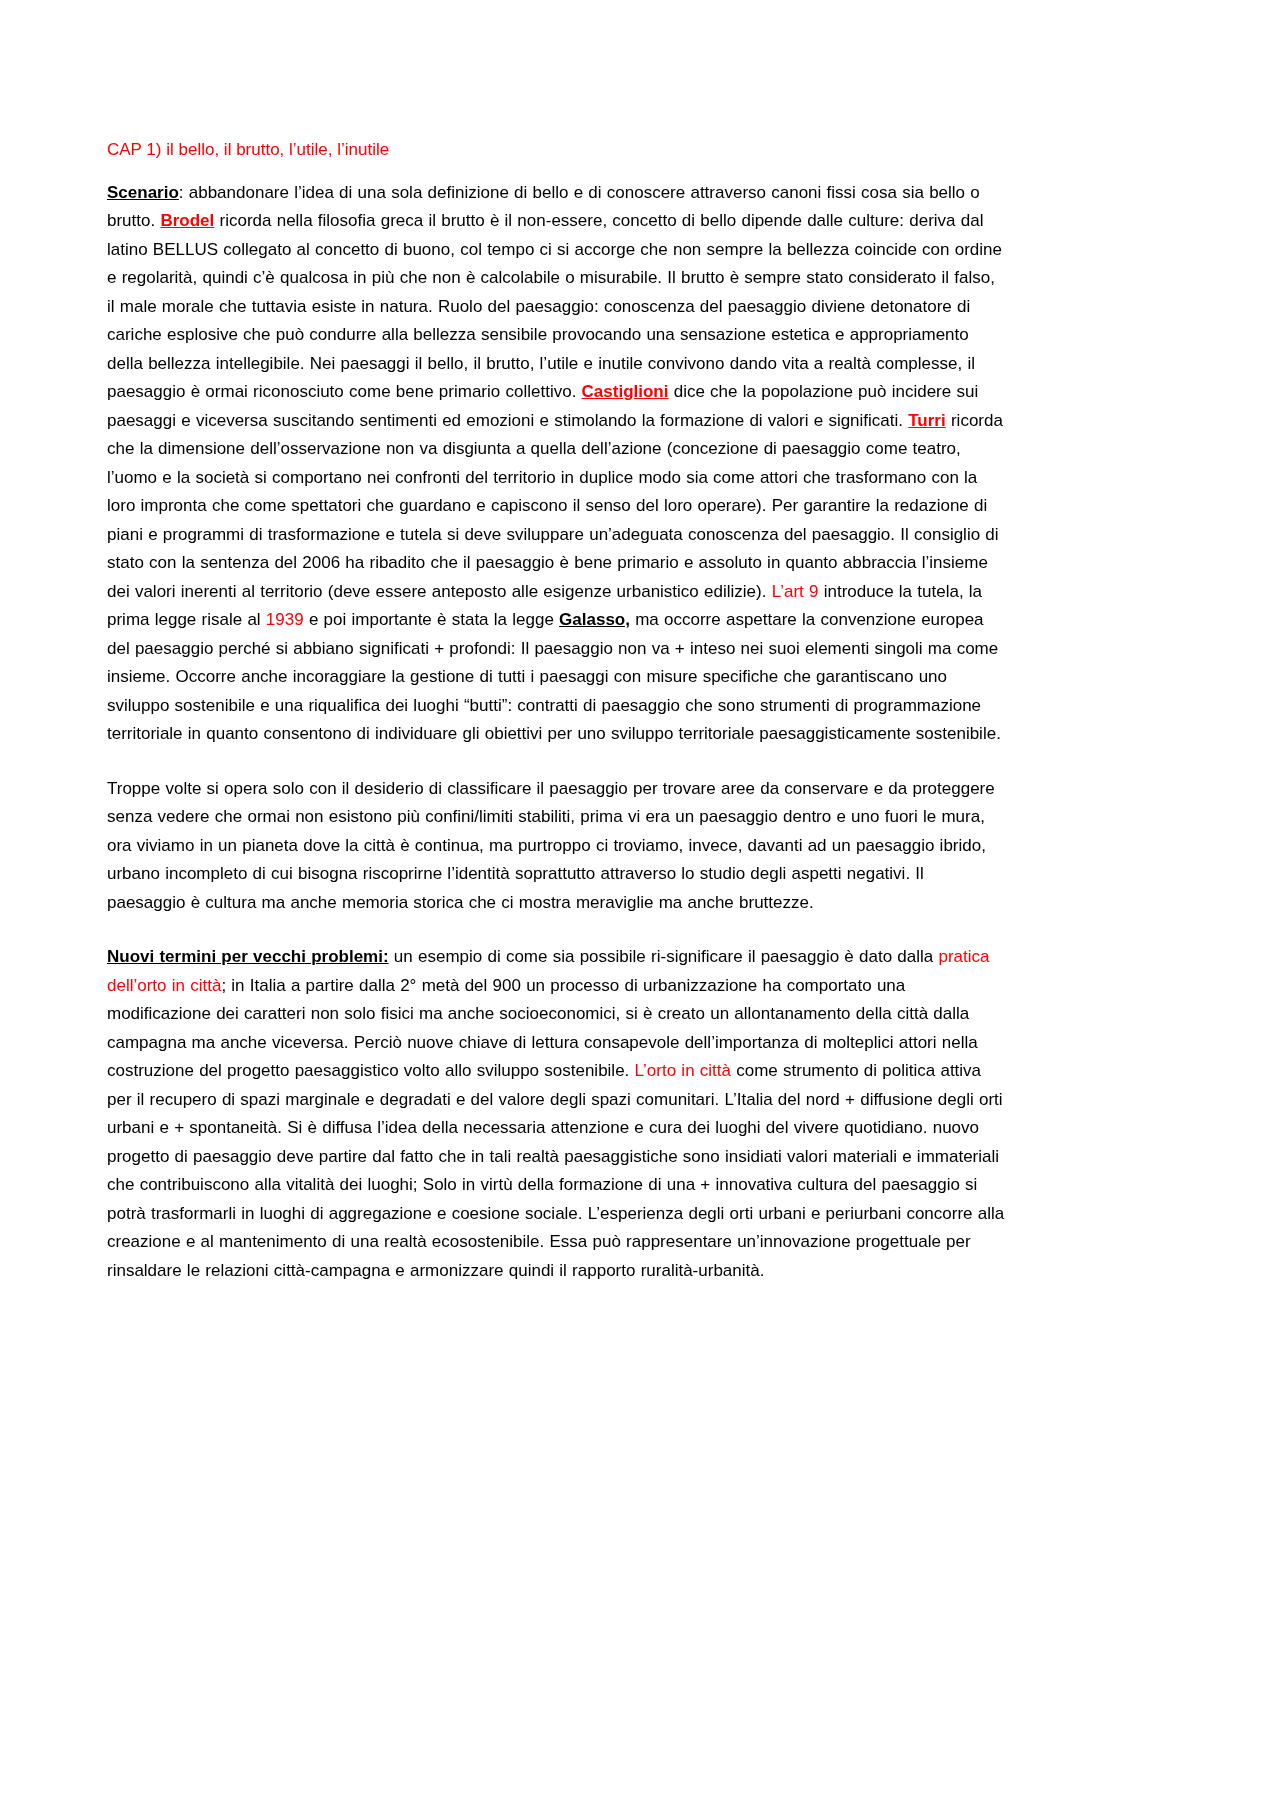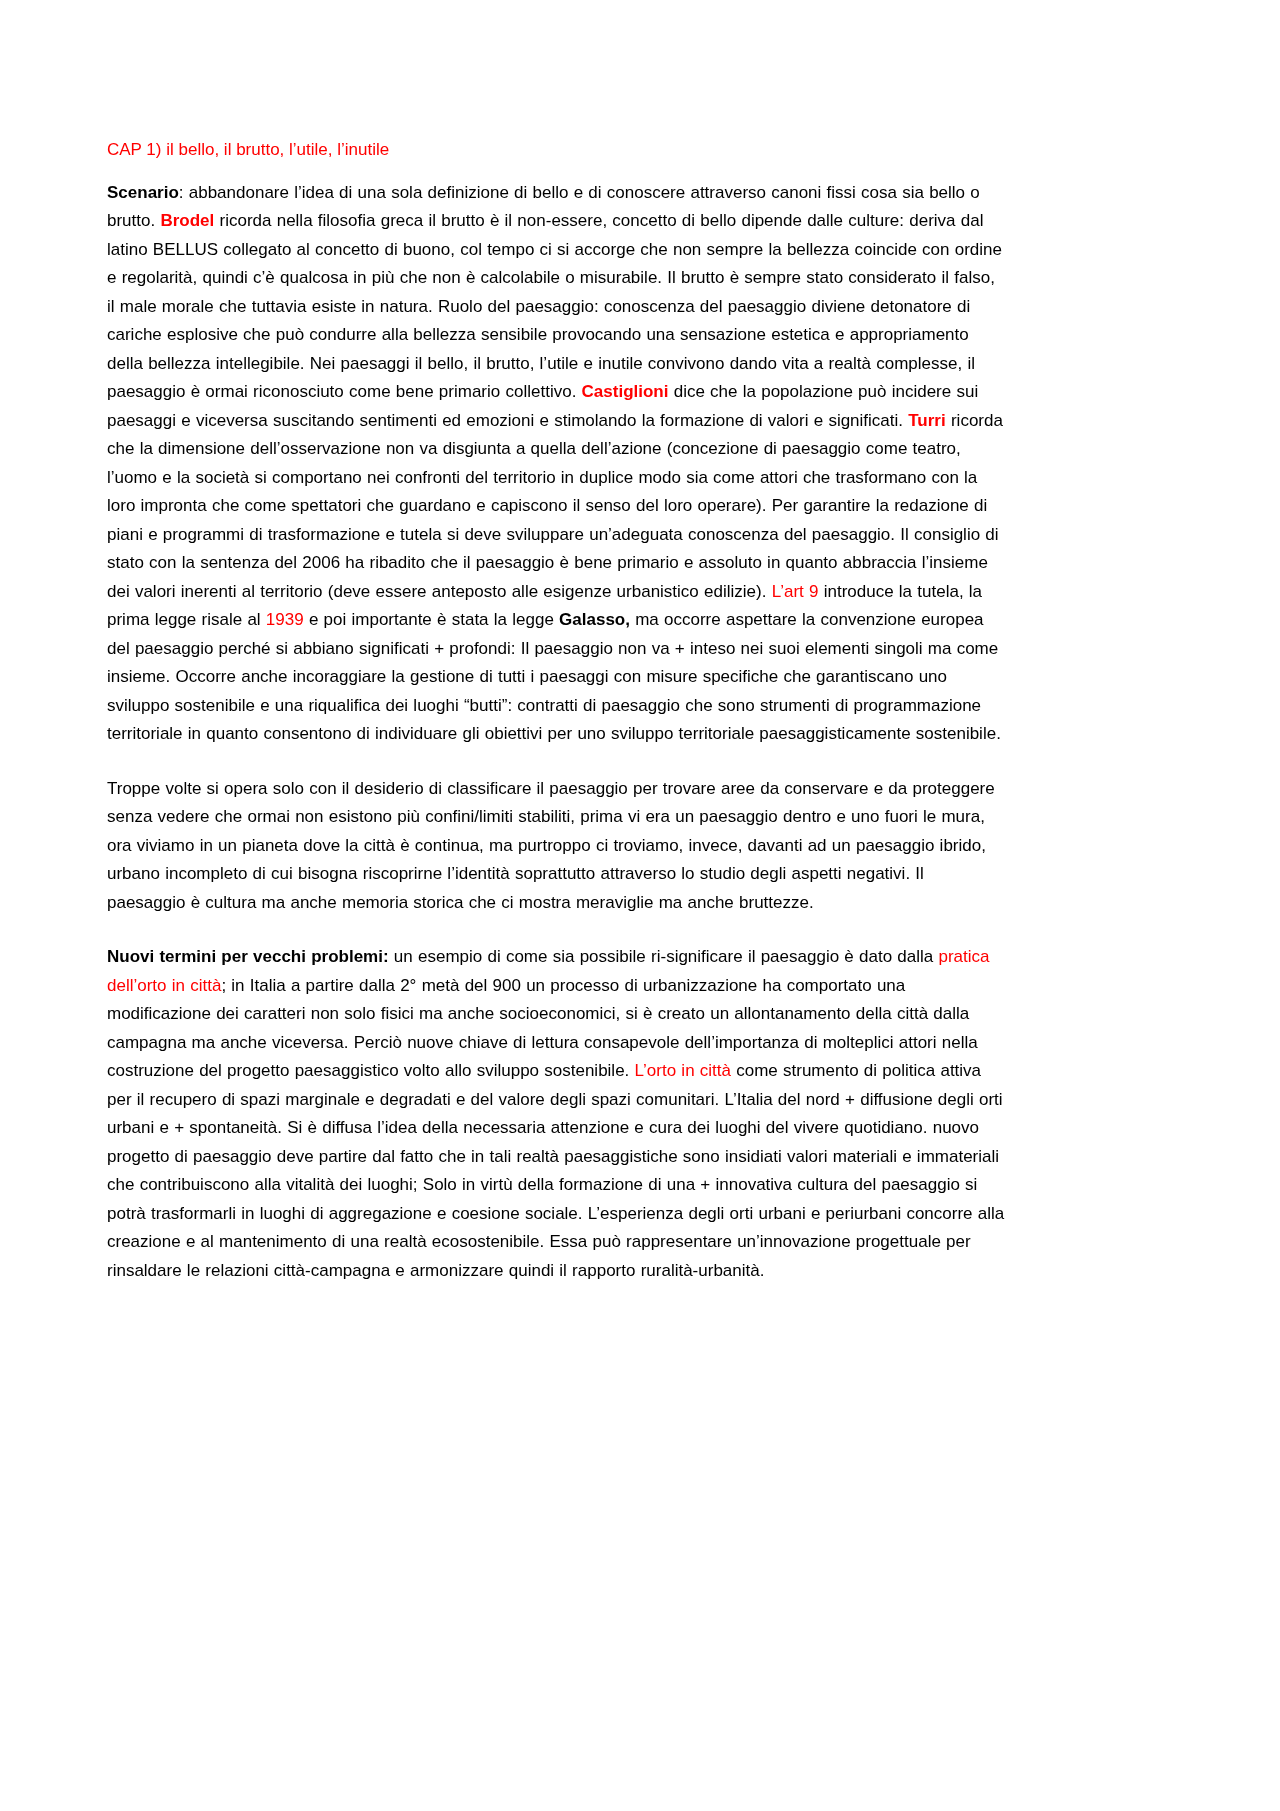--- a/index.html
+++ b/index.html
@@ -26,21 +26,21 @@
   }
   .para {
     font-size: 17px;
     line-height: 28.5px;
     margin-bottom: 26px;
     text-align: left;
     word-spacing: 0.5px;
   }
   .gap-before { margin-top: 20px; }
   
-  .st-b { font-weight: bold; }
+  .st-b { font-weight: bold; text-decoration: underline; }
   .st-r { color: var(--accent, #ff0000); }
   .st-u { }
 </style>
 </head>
 <body>
 
 <div class="page">
 
   <h1 class="doc-title"><span class="st-r">CAP 1) il bello, il brutto, l’utile, l’inutile</span></h1>
 

